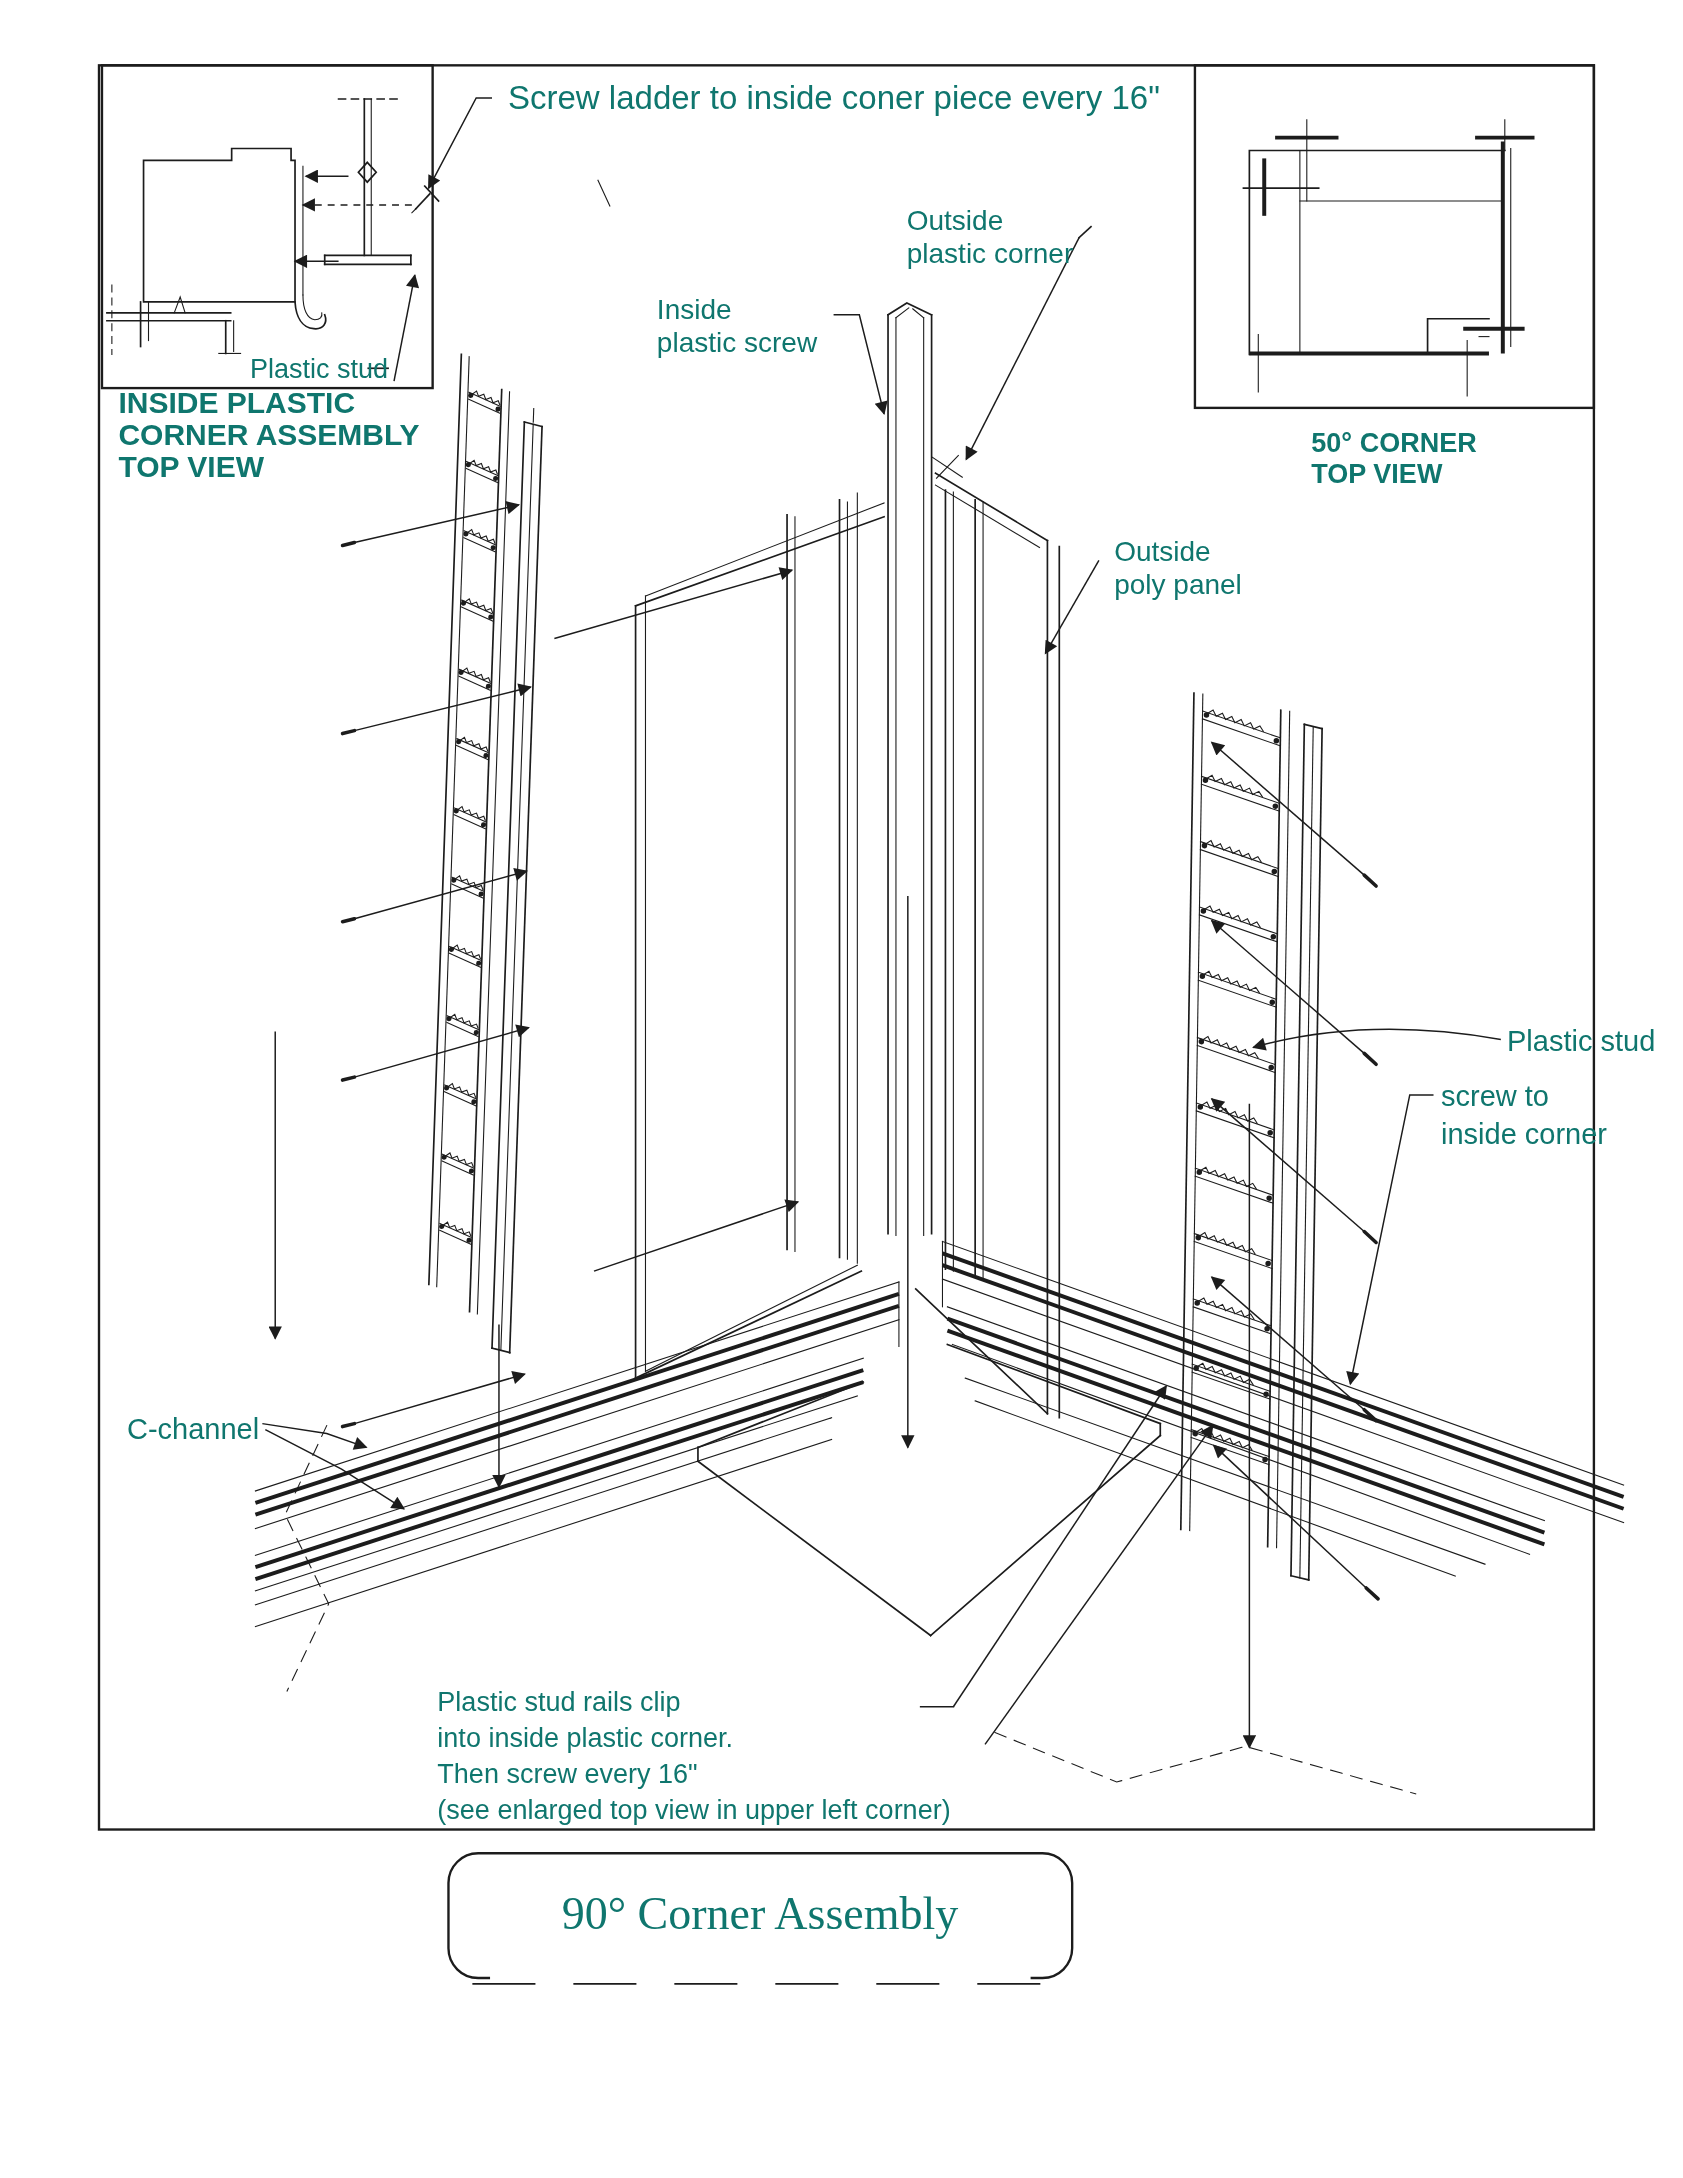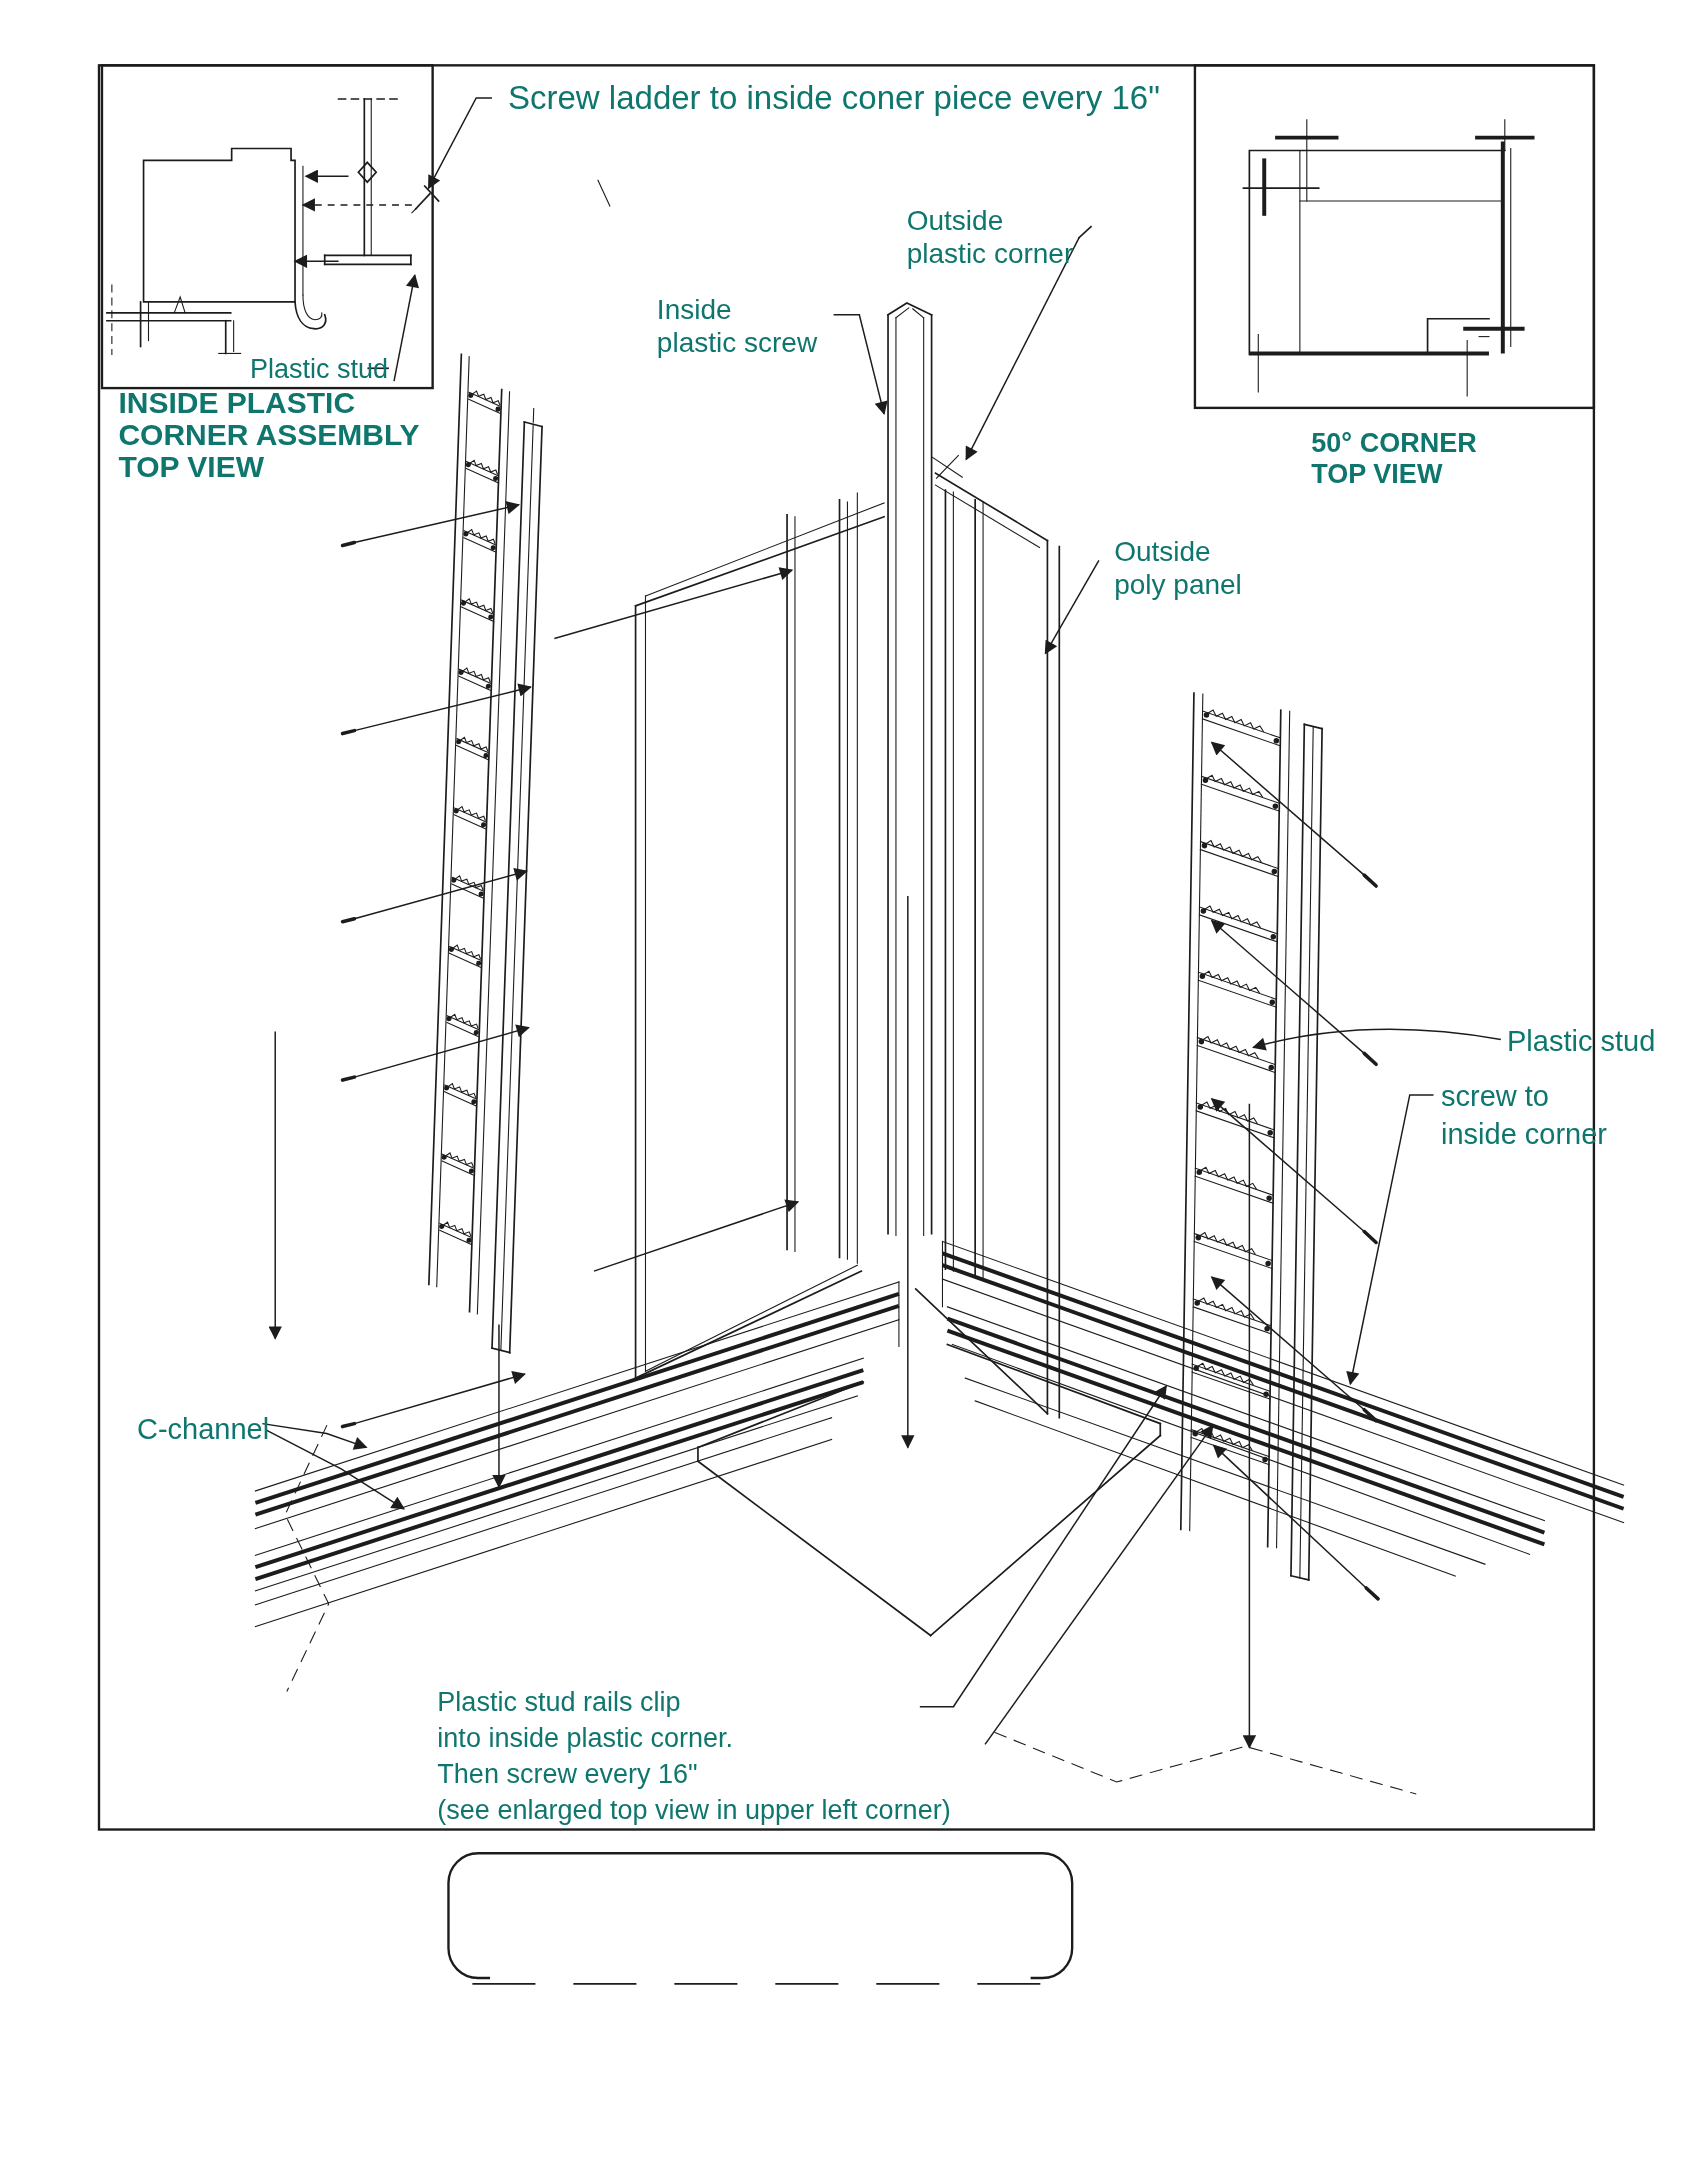--- a/index.html
+++ b/index.html
@@ -308,22 +308,23 @@
 plastic corner</div>
 
   <div class="lbl call ctr" style="left:1178px;top:535px;">Outside
 poly panel</div>
 
   <div class="lbl call2" style="left:1507px;top:1022px;">Plastic stud</div>
 
   <div class="lbl call2" style="left:1441px;top:1077px;">screw to
 inside corner</div>
 
-  <div class="lbl call2" style="left:137px;top:1410px;">C-channel</div>
+  <div class="lbl call2" style="left:127px;top:1410px;">C-channel</div>
 
   <div class="lbl bnote ctr" style="left:694px;top:1685px;">Plastic stud rails clip
 into inside plastic corner.
 Then screw every 16"
 (see enlarged top view in upper left corner)</div>
 
+  <div class="lbl title ctr" style="left:760px;top:1887px;">90° Corner Assembly</div>
 
 </div>
 
 
 </body></html>

